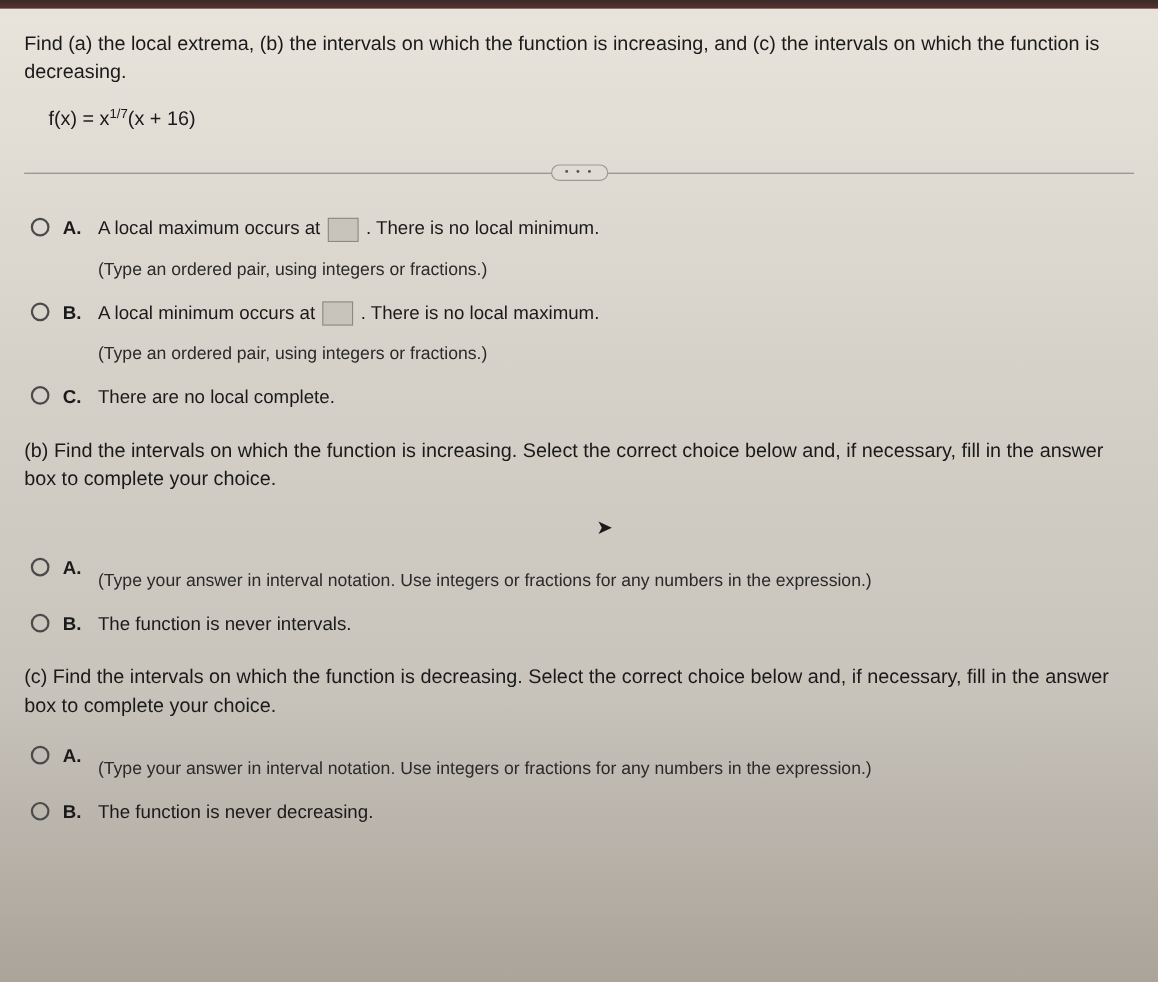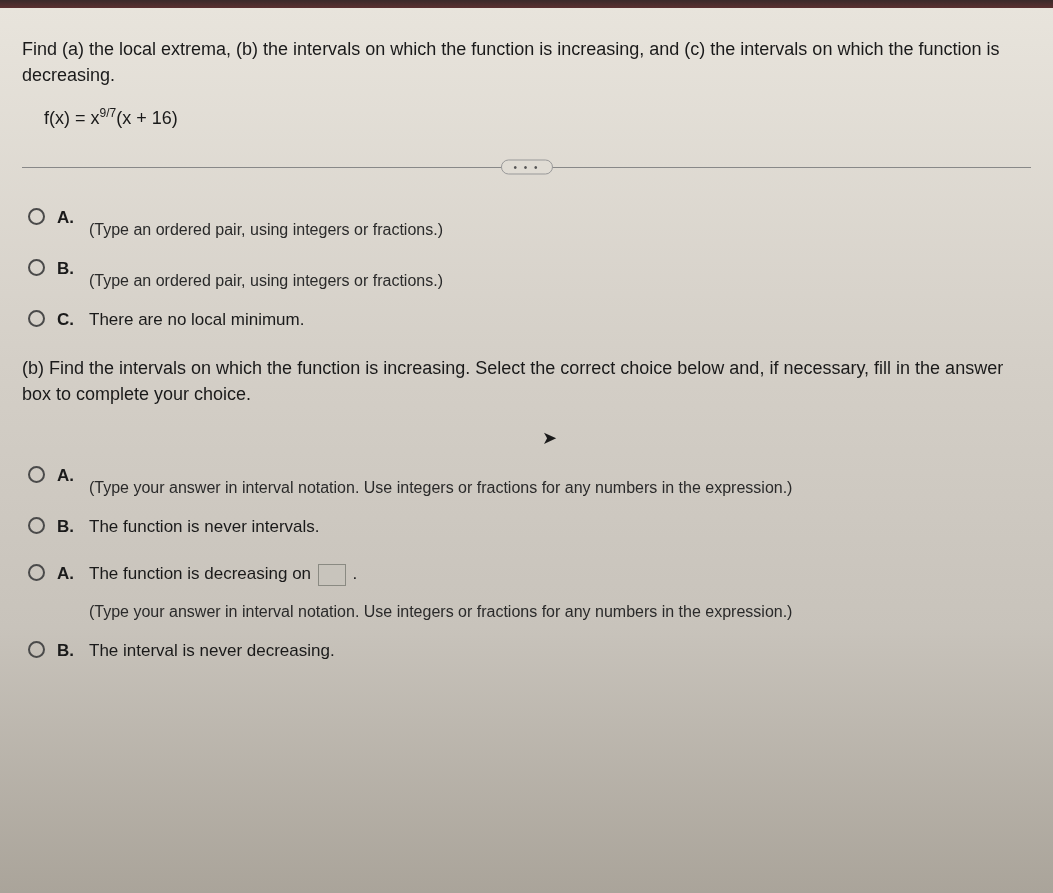--- a/index.html
+++ b/index.html
@@ -17,21 +17,20 @@
   }
   .content {
     padding: 18px 22px 10px 22px;
     background: linear-gradient(180deg, #e8e4dc 0%, #d4cfc7 40%, #c8c3bb 70%, #aaa49a 100%);
     min-height: 885px;
   }
   .prompt {
     font-size: 18px;
     line-height: 1.45;
     margin-bottom: 18px;
-    margin-top: 10px;
   }
   .formula {
     font-size: 18px;
     margin: 14px 0 28px 22px;
   }
   .formula sup { font-size: 12px; vertical-align: super; }
   .divider-row {
     position: relative;
     height: 20px;
     margin-bottom: 28px;
@@ -108,51 +107,61 @@
 </head>
 <body>
 
 <div class="topbar"></div>
 
 <div class="content">
 
   <p class="prompt">Find (a) the local extrema, (b) the intervals on which the function is increasing, and (c) the intervals on which the function is decreasing.</p>
 
   <div class="formula">
-    <span>f(x) = x</span><sup>9/7</sup><span>(x + 16)</span>
+    <span>f(x) = x</span><sup>1/7</sup><span>(x + 16)</span>
   </div>
 
   <div class="divider-row">
     <div class="divider-line"></div>
     <div class="dots-pill">• • •</div>
   </div>
 
   <div class="section">
 
     <div class="choice">
       <div class="radio"></div>
       <span class="choice-letter">A.</span>
       <div class="choice-body">
+        <div class="choice-line">
+          <span>A local maximum occurs at </span>
+          <span class="answer-box"></span>
+          <span>. There is no local minimum.</span>
+        </div>
         <div class="hint">(Type an ordered pair, using integers or fractions.)</div>
       </div>
     </div>
 
     <div class="choice">
       <div class="radio"></div>
       <span class="choice-letter">B.</span>
       <div class="choice-body">
+        <div class="choice-line">
+          <span>A local minimum occurs at </span>
+          <span class="answer-box"></span>
+          <span>. There is no local maximum.</span>
+        </div>
         <div class="hint">(Type an ordered pair, using integers or fractions.)</div>
       </div>
     </div>
 
     <div class="choice">
       <div class="radio"></div>
       <span class="choice-letter">C.</span>
       <div class="choice-body">
-        <span>There are no local minimum.</span>
+        <span>There are no local complete.</span>
       </div>
     </div>
   </div>
 
   <div class="section">
     <p class="section-q">(b) Find the intervals on which the function is increasing. Select the correct choice below and, if necessary, fill in the answer box to complete your choice.</p>
     <span class="cursor-arrow">➤</span>
 
     <div class="choice">
       <div class="radio"></div>
@@ -165,36 +174,32 @@
     <div class="choice">
       <div class="radio"></div>
       <span class="choice-letter">B.</span>
       <div class="choice-body">
         <span>The function is never intervals.</span>
       </div>
     </div>
   </div>
 
   <div class="section">
+    <p class="section-q">(c) Find the intervals on which the function is decreasing. Select the correct choice below and, if necessary, fill in the answer box to complete your choice.</p>
 
     <div class="choice">
       <div class="radio"></div>
       <span class="choice-letter">A.</span>
       <div class="choice-body">
-        <div class="choice-line">
-          <span>The function is decreasing on </span>
-          <span class="answer-box"></span>
-          <span>.</span>
-        </div>
         <div class="hint">(Type your answer in interval notation. Use integers or fractions for any numbers in the expression.)</div>
       </div>
     </div>
 
     <div class="choice">
       <div class="radio"></div>
       <span class="choice-letter">B.</span>
       <div class="choice-body">
-        <span>The interval is never decreasing.</span>
+        <span>The function is never decreasing.</span>
       </div>
     </div>
   </div>
 
 </div>
 
 </body></html>

